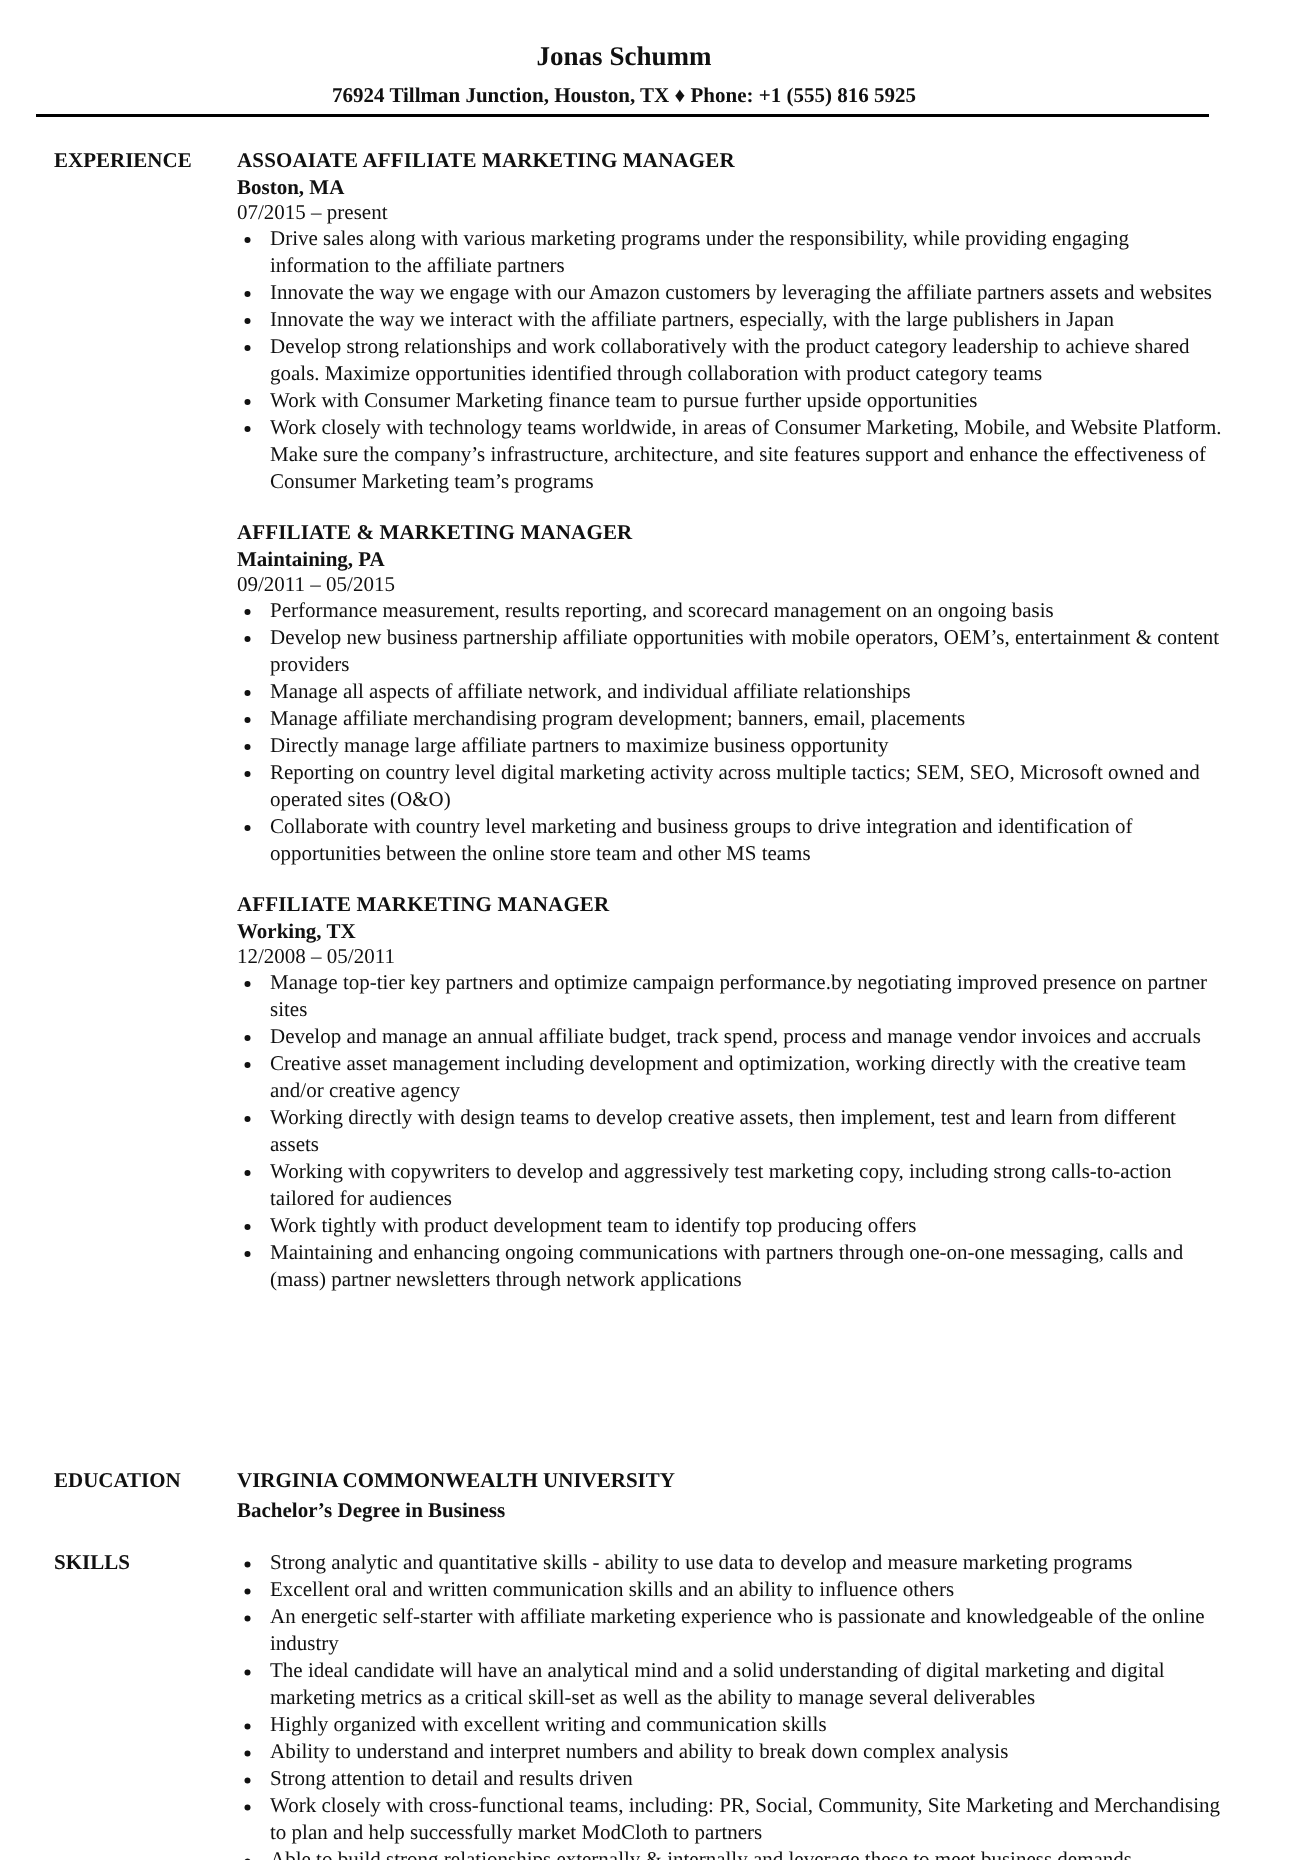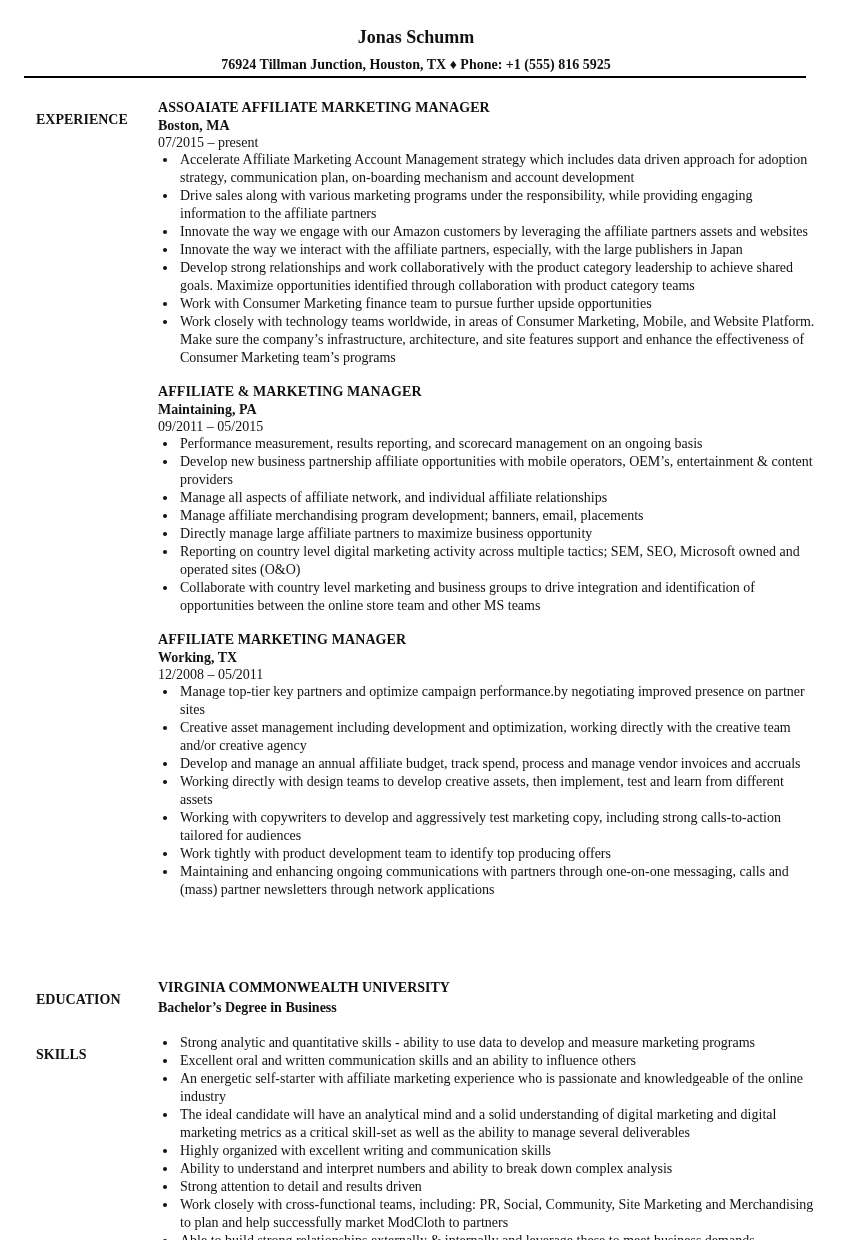--- a/index.html
+++ b/index.html
@@ -53,21 +53,20 @@
       left: 0;
       width: 860px;
     }
     .section-label {
       position: absolute;
       left: 36px;
       top: 0;
       font-weight: bold;
       font-size: 14px;
       line-height: 18px;
-      margin-top: 12px;
     }
     .section-body {
       position: absolute;
       left: 158px;
       top: 0;
       width: 660px;
     }
     .job {
       margin-bottom: 16px;
     }
@@ -133,21 +132,20 @@
 
   <div class="section" style="top:99px;">
     <div class="section-label">EXPERIENCE</div>
     <div class="section-body">
 
       <div class="job">
         <div class="job-title">ASSOAIATE AFFILIATE MARKETING MANAGER</div>
         <div class="job-loc">Boston, MA</div>
         <div class="job-dates">07/2015 – present</div>
         <ul class="bullets">
-          <li><span class="dot"></span><span>Accelerate Affiliate Marketing Account Management strategy which includes data driven approach for adoption strategy, communication plan, on-boarding mechanism and account development</span></li>
           <li><span class="dot"></span><span>Drive sales along with various marketing programs under the responsibility, while providing engaging information to the affiliate partners</span></li>
           <li><span class="dot"></span><span>Innovate the way we engage with our Amazon customers by leveraging the affiliate partners assets and websites</span></li>
           <li><span class="dot"></span><span>Innovate the way we interact with the affiliate partners, especially, with the large publishers in Japan</span></li>
           <li><span class="dot"></span><span>Develop strong relationships and work collaboratively with the product category leadership to achieve shared goals. Maximize opportunities identified through collaboration with product category teams</span></li>
           <li><span class="dot"></span><span>Work with Consumer Marketing finance team to pursue further upside opportunities</span></li>
           <li><span class="dot"></span><span>Work closely with technology teams worldwide, in areas of Consumer Marketing, Mobile, and Website Platform. Make sure the company’s infrastructure, architecture, and site features support and enhance the effectiveness of Consumer Marketing team’s programs</span></li>
         </ul>
       </div>
 
       <div class="job">
@@ -164,22 +162,22 @@
           <li><span class="dot"></span><span>Collaborate with country level marketing and business groups to drive integration and identification of opportunities between the online store team and other MS teams</span></li>
         </ul>
       </div>
 
       <div class="job">
         <div class="job-title">AFFILIATE MARKETING MANAGER</div>
         <div class="job-loc">Working, TX</div>
         <div class="job-dates">12/2008 – 05/2011</div>
         <ul class="bullets">
           <li><span class="dot"></span><span>Manage top-tier key partners and optimize campaign performance.by negotiating improved presence on partner sites</span></li>
+          <li><span class="dot"></span><span>Develop and manage an annual affiliate budget, track spend, process and manage vendor invoices and accruals</span></li>
           <li><span class="dot"></span><span>Creative asset management including development and optimization, working directly with the creative team and/or creative agency</span></li>
-          <li><span class="dot"></span><span>Develop and manage an annual affiliate budget, track spend, process and manage vendor invoices and accruals</span></li>
           <li><span class="dot"></span><span>Working directly with design teams to develop creative assets, then implement, test and learn from different assets</span></li>
           <li><span class="dot"></span><span>Working with copywriters to develop and aggressively test marketing copy, including strong calls-to-action tailored for audiences</span></li>
           <li><span class="dot"></span><span>Work tightly with product development team to identify top producing offers</span></li>
           <li><span class="dot"></span><span>Maintaining and enhancing ongoing communications with partners through one-on-one messaging, calls and (mass) partner newsletters through network applications</span></li>
         </ul>
       </div>
 
     </div>
   </div>
 

